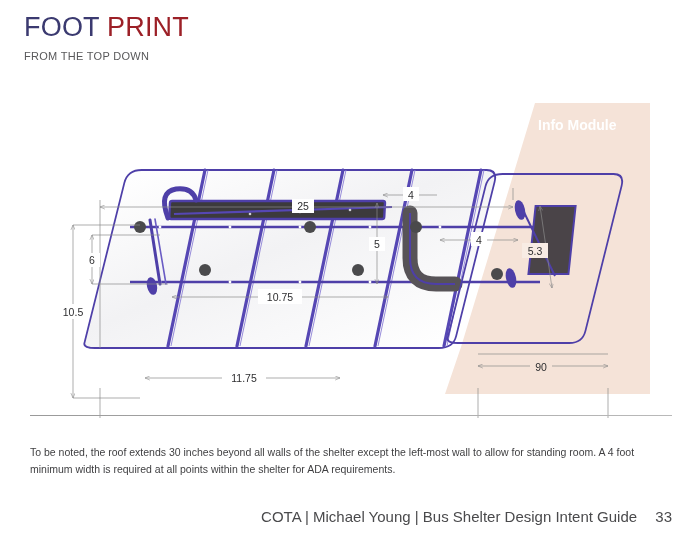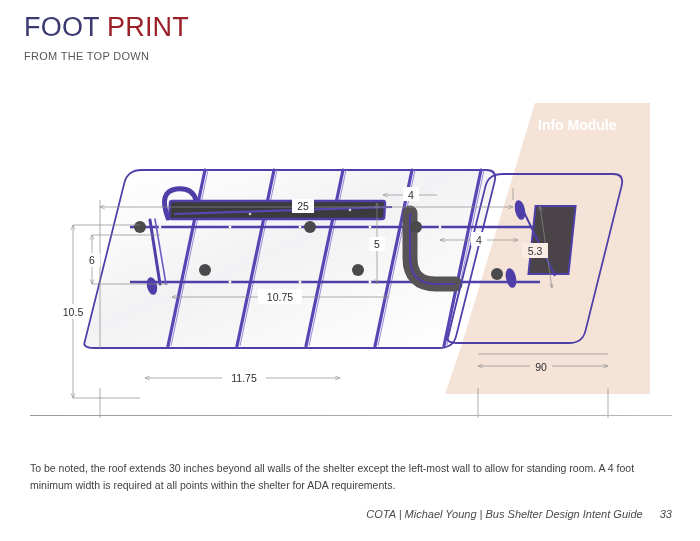--- a/index.html
+++ b/index.html
@@ -32,28 +32,28 @@
   .drawing svg{display:block;}
 
   
   .divider{
     position:absolute;left:30px;top:415px;width:642px;height:1px;
     background:linear-gradient(to right,#9a9a9a,#b9b9b9);
   }
 
   
   .note{
-    position:absolute;left:30px;top:460px;width:630px;
+    position:absolute;left:30px;top:444px;width:630px;
     font-size:10.5px;line-height:1.65;color:#3f3f41;
   }
 
   
   .footer{
     position:absolute;right:28px;top:508px;
-    font-size:11px;color:#4a4a4c;white-space:nowrap;font-style:italic;
+    font-size:15px;color:#4a4a4c;white-space:nowrap;
   }
   .footer .pg{margin-left:14px;}
 </style>
 </head>
 <body>
 
 <div class="page">
 
   <div class="header">
     <div class="title">

